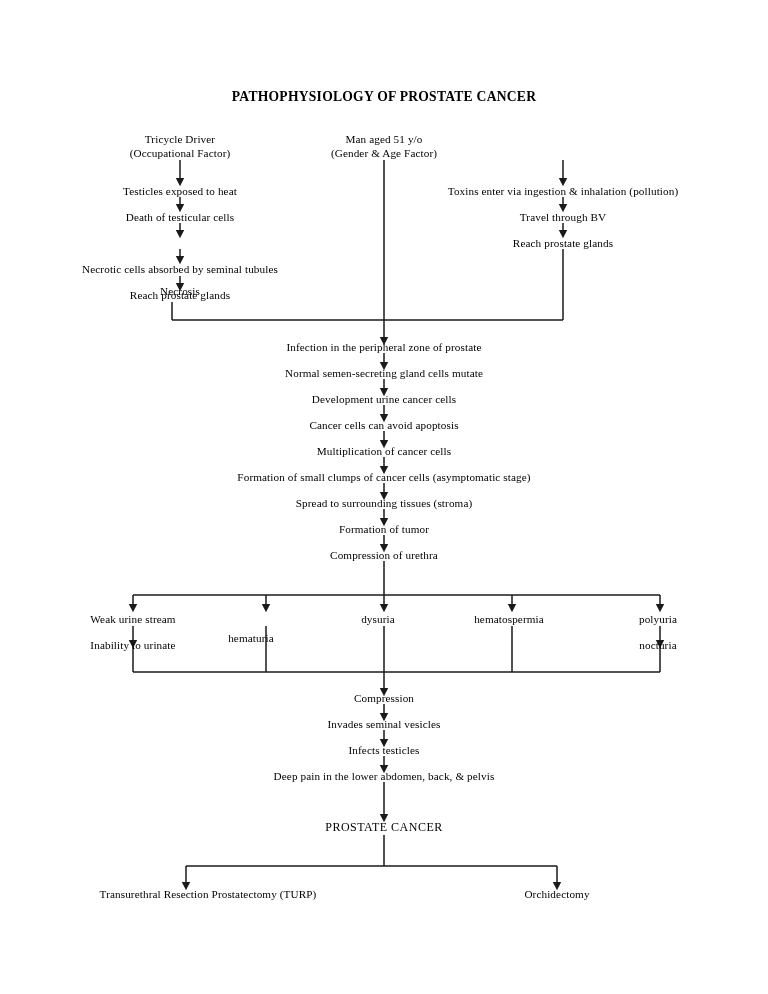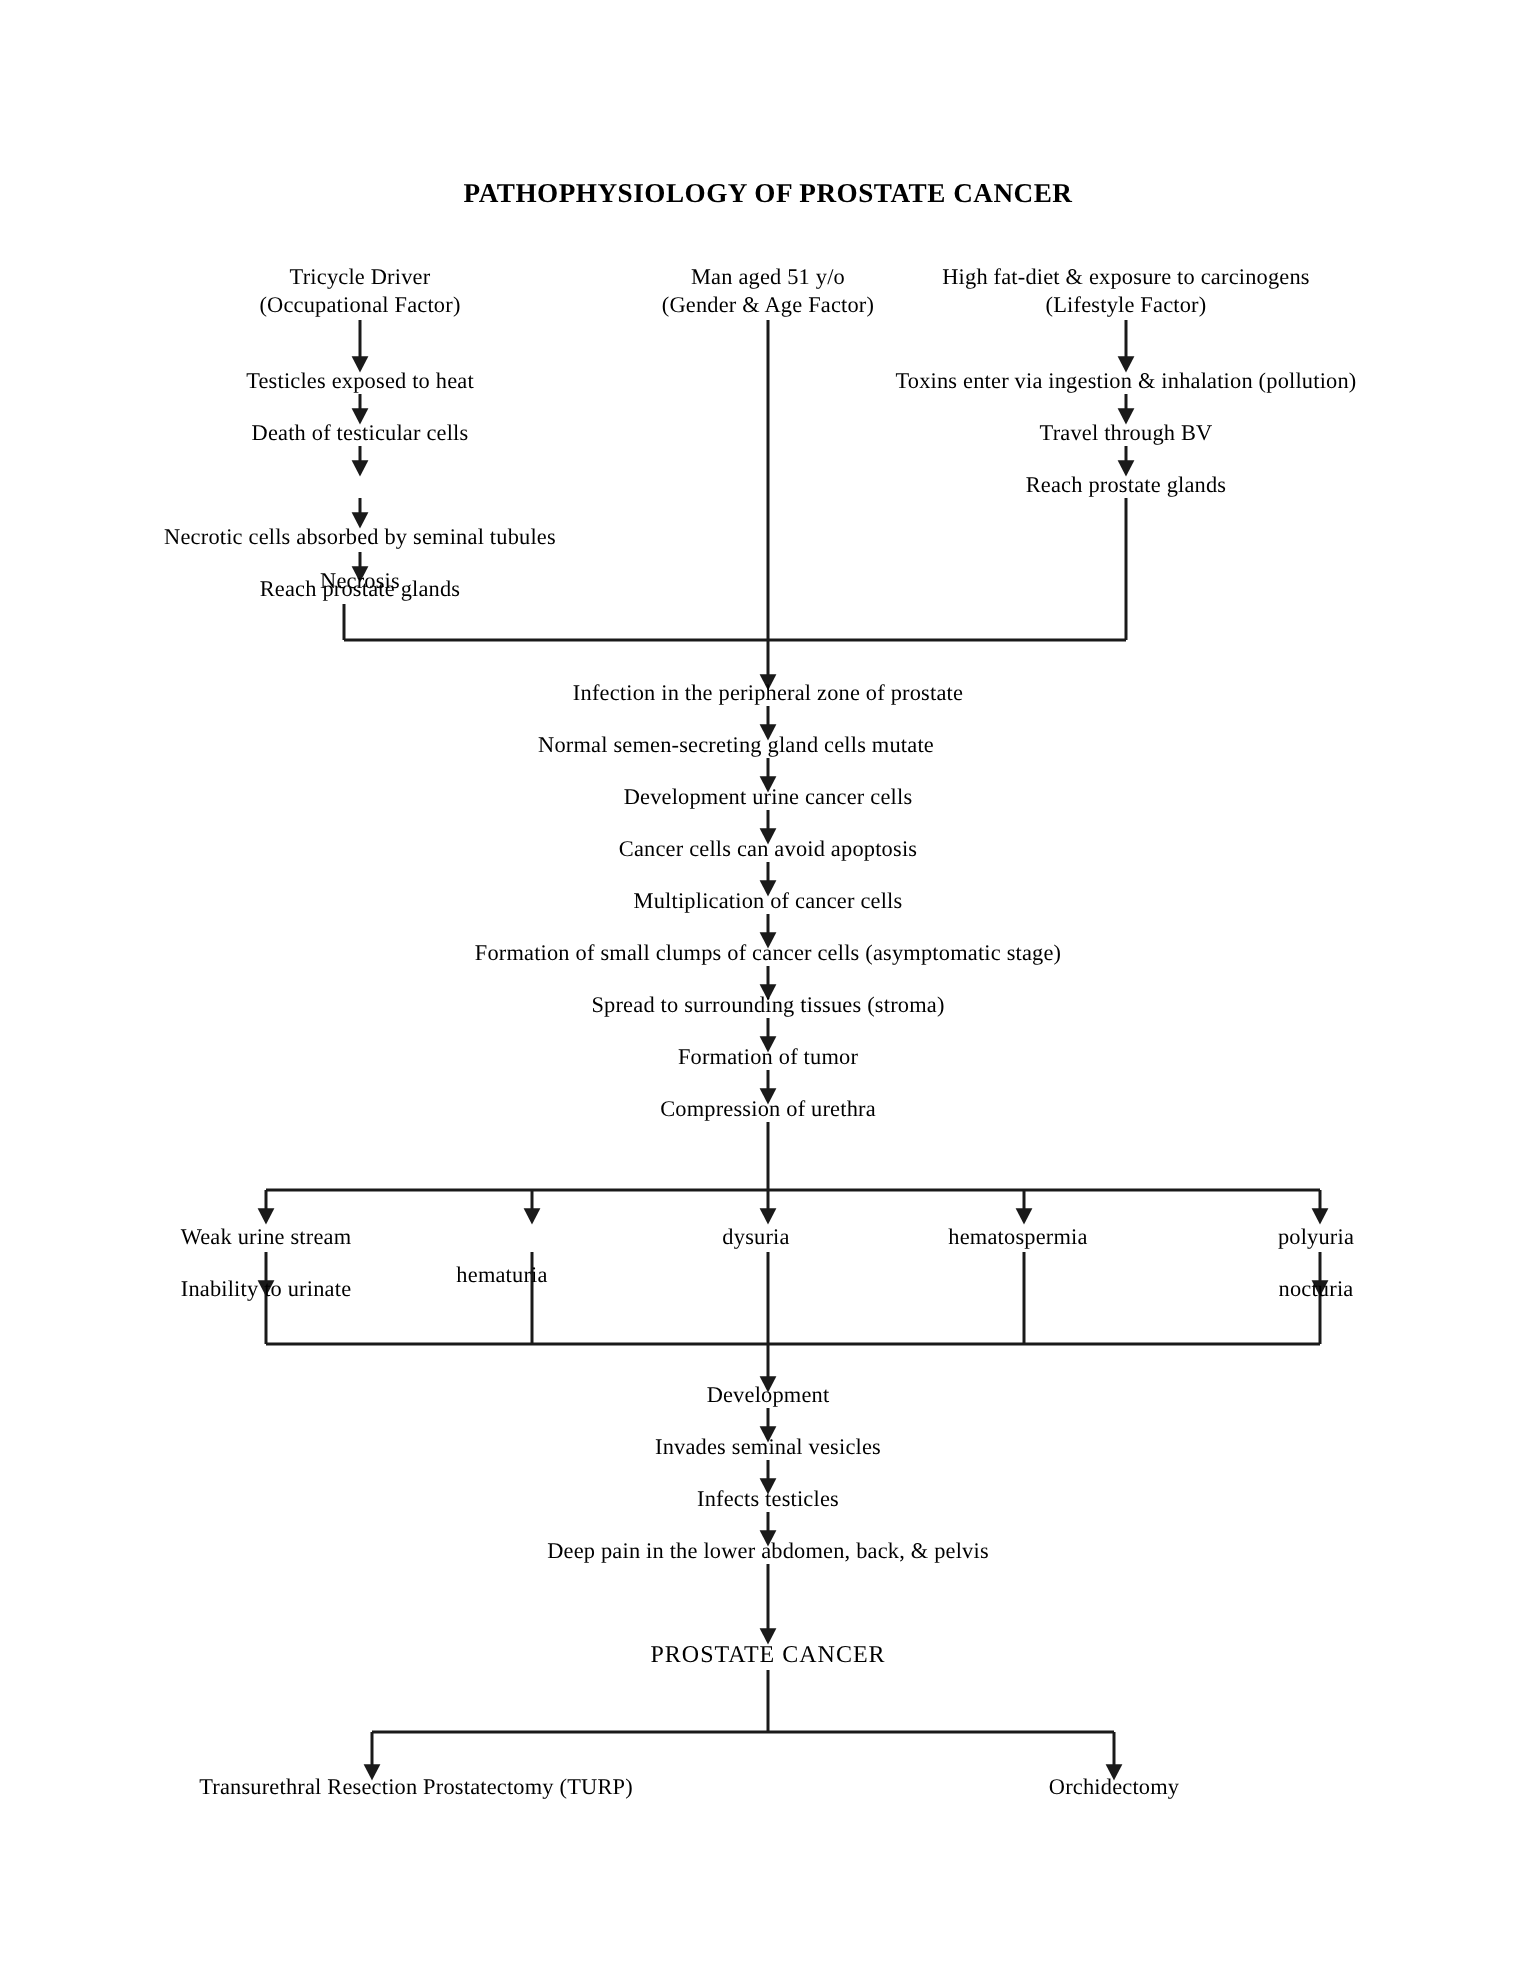--- a/index.html
+++ b/index.html
@@ -127,55 +127,51 @@
   <div class="node two-line" style="left:180px; top:133px;">
     <div>Tricycle Driver</div>
     <div>(Occupational Factor)</div>
   </div>
 
   <div class="node two-line" style="left:384px; top:133px;">
     <div>Man aged 51 y/o</div>
     <div>(Gender &amp; Age Factor)</div>
   </div>
 
-  <div class="node two-line" style="left:563px; top:133px;">
-    <div>High fat-diet &amp; exposure to carcinogens</div>
-    <div>(Lifestyle Factor)</div>
-  </div>
 
   <div class="node" style="left:180px; top:185px;">Testicles exposed to heat</div>
   <div class="node" style="left:180px; top:211px;">Death of testicular cells</div>
   <div class="node" style="left:180px; top:237px;margin-top:48px;">Necrosis</div>
   <div class="node" style="left:180px; top:263px;">Necrotic cells absorbed by seminal tubules</div>
   <div class="node" style="left:180px; top:289px;">Reach prostate glands</div>
 
   <div class="node" style="left:563px; top:185px;">Toxins enter via ingestion &amp; inhalation (pollution)</div>
   <div class="node" style="left:563px; top:211px;">Travel through BV</div>
   <div class="node" style="left:563px; top:237px;">Reach prostate glands</div>
 
   <div class="node" style="left:384px; top:341px;">Infection in the peripheral zone of prostate</div>
-  <div class="node" style="left:368px; top:367px;font-family:Liberation Serif, serif;">Normal semen-secreting gland cells mutate</div>
+  <div class="node" style="left:384px; top:367px;font-family:Liberation Serif, serif;">Normal semen-secreting gland cells mutate</div>
   <div class="node" style="left:384px; top:393px;">Development urine cancer cells</div>
   <div class="node" style="left:384px; top:419px;">Cancer cells can avoid apoptosis</div>
   <div class="node" style="left:384px; top:445px;">Multiplication of cancer cells</div>
   <div class="node" style="left:384px; top:471px;">Formation of small clumps of cancer cells (asymptomatic stage)</div>
   <div class="node" style="left:384px; top:497px;">Spread to surrounding tissues (stroma)</div>
   <div class="node" style="left:384px; top:523px;">Formation of tumor</div>
   <div class="node" style="left:384px; top:549px;">Compression of urethra</div>
 
   <div class="node" style="left:133px; top:613px;">Weak urine stream</div>
   <div class="node" style="left:251px; top:613px;margin-top:19px;">hematuria</div>
   <div class="node" style="left:378px; top:613px;">dysuria</div>
   <div class="node" style="left:509px; top:613px;">hematospermia</div>
   <div class="node" style="left:658px; top:613px;">polyuria</div>
 
   <div class="node" style="left:133px; top:639px;">Inability to urinate</div>
   <div class="node" style="left:658px; top:639px;">nocturia</div>
 
-  <div class="node" style="left:384px; top:692px;">Development</div>
+  <div class="node" style="left:384px; top:692px;">Compression</div>
   <div class="node" style="left:384px; top:718px;">Invades seminal vesicles</div>
   <div class="node" style="left:384px; top:744px;">Infects testicles</div>
   <div class="node" style="left:384px; top:770px;">Deep pain in the lower abdomen, back, &amp; pelvis</div>
 
   <div class="node outcome" style="left:384px; top:821px;">PROSTATE CANCER</div>
 
   <div class="node" style="left:208px; top:888px;text-align:right;">Transurethral Resection Prostatectomy (TURP)</div>
   <div class="node" style="left:557px; top:888px;">Orchidectomy</div>
 
 </div>

